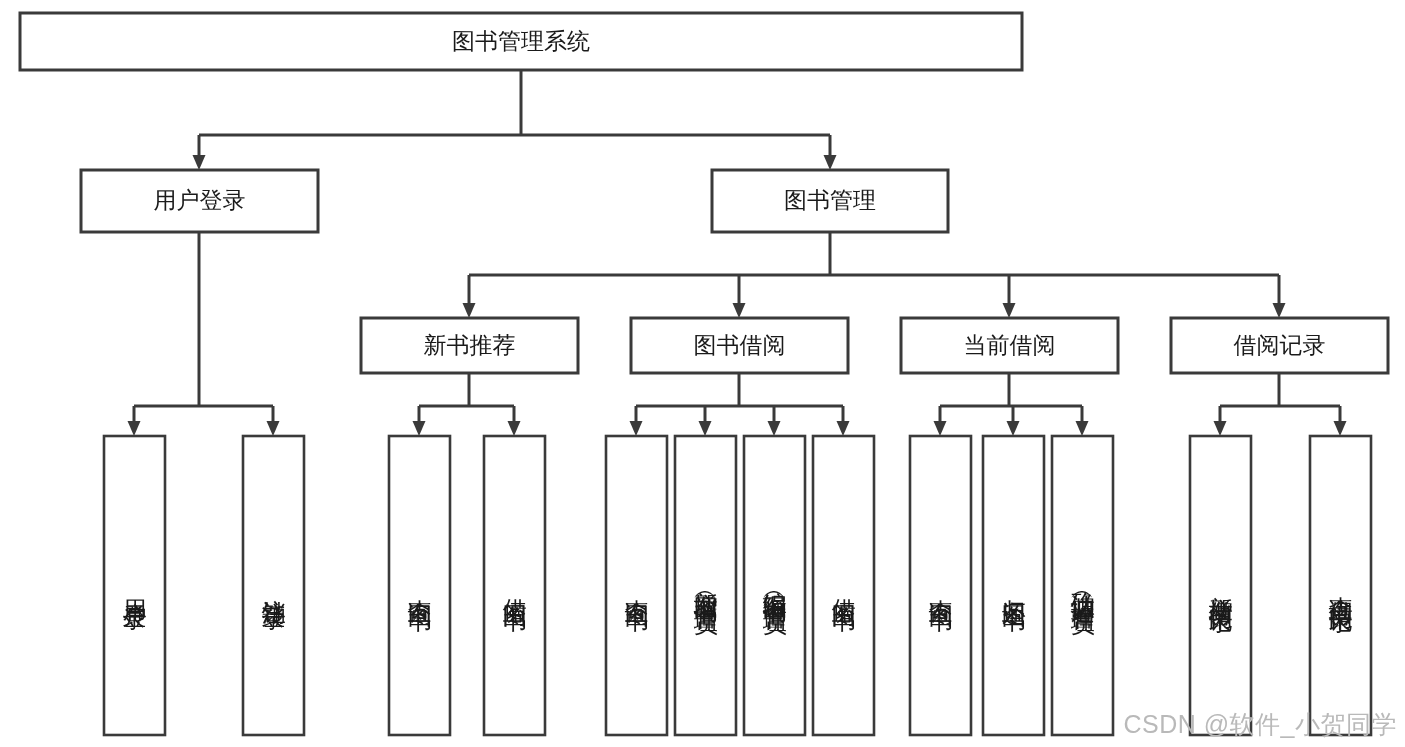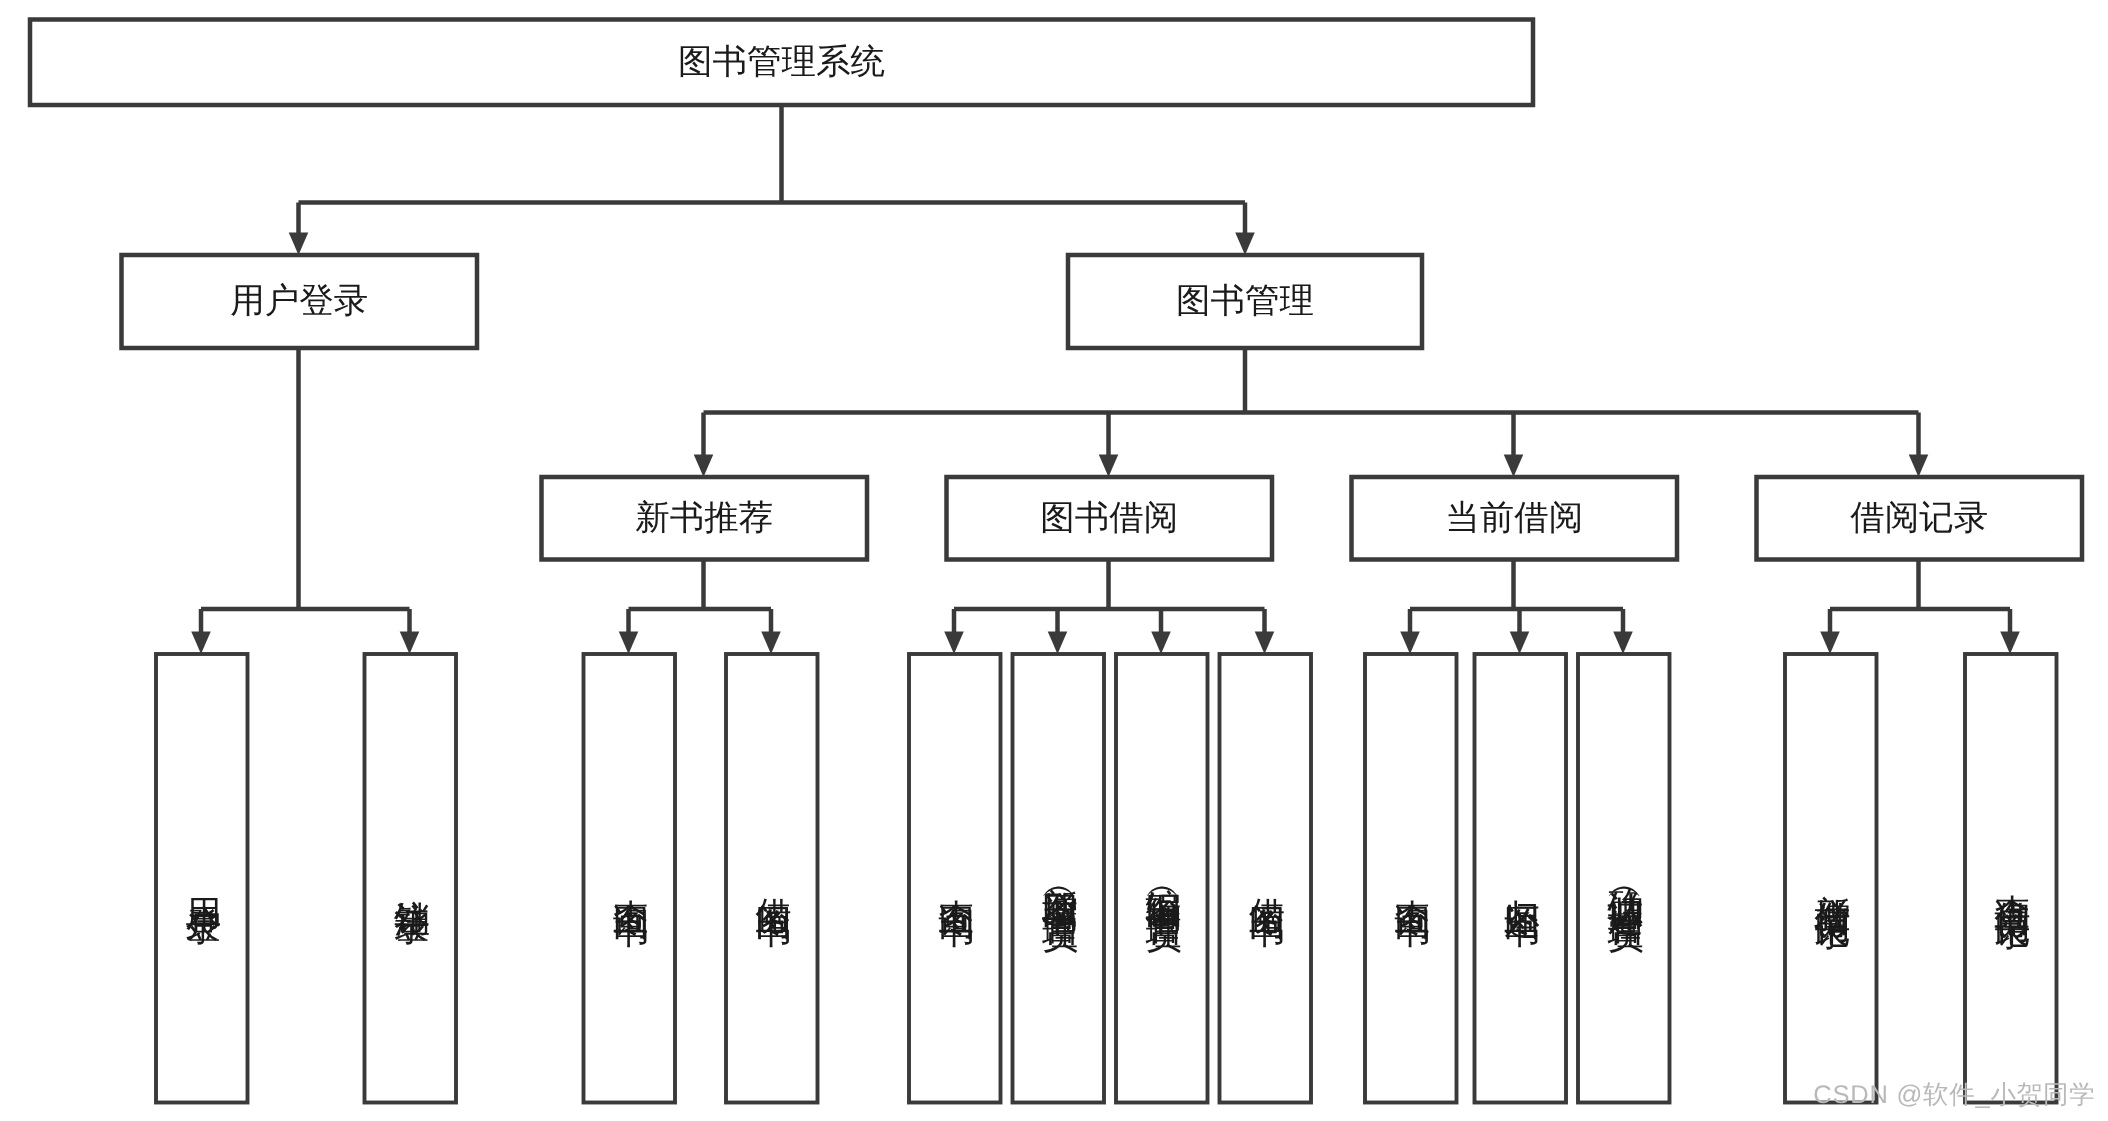--- a/index.html
+++ b/index.html
@@ -69,21 +69,21 @@
     line-height: 1.18;
     color: #1a1a1a;
     letter-spacing: 3px;
     white-space: nowrap;
   }
   .watermark {
     position: absolute;
     right: 8px;
     bottom: 6px;
     font-family: "Liberation Sans", "DejaVu Sans", sans-serif;
-    font-size: 17px;
+    font-size: 25px;
     color: #b9b9b9;
     letter-spacing: 0.5px;
     user-select: none;
     margin-left: 20px;
   }
 </style>
 </head>
 <body>
 
 <div id="diagram-root">

